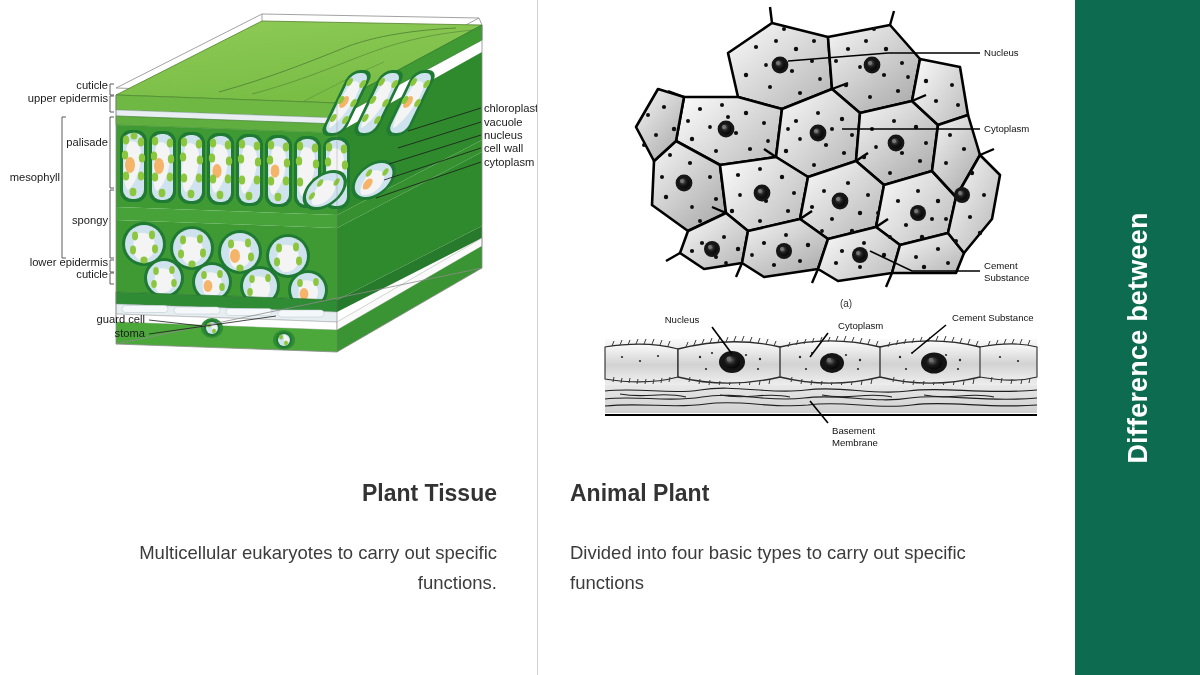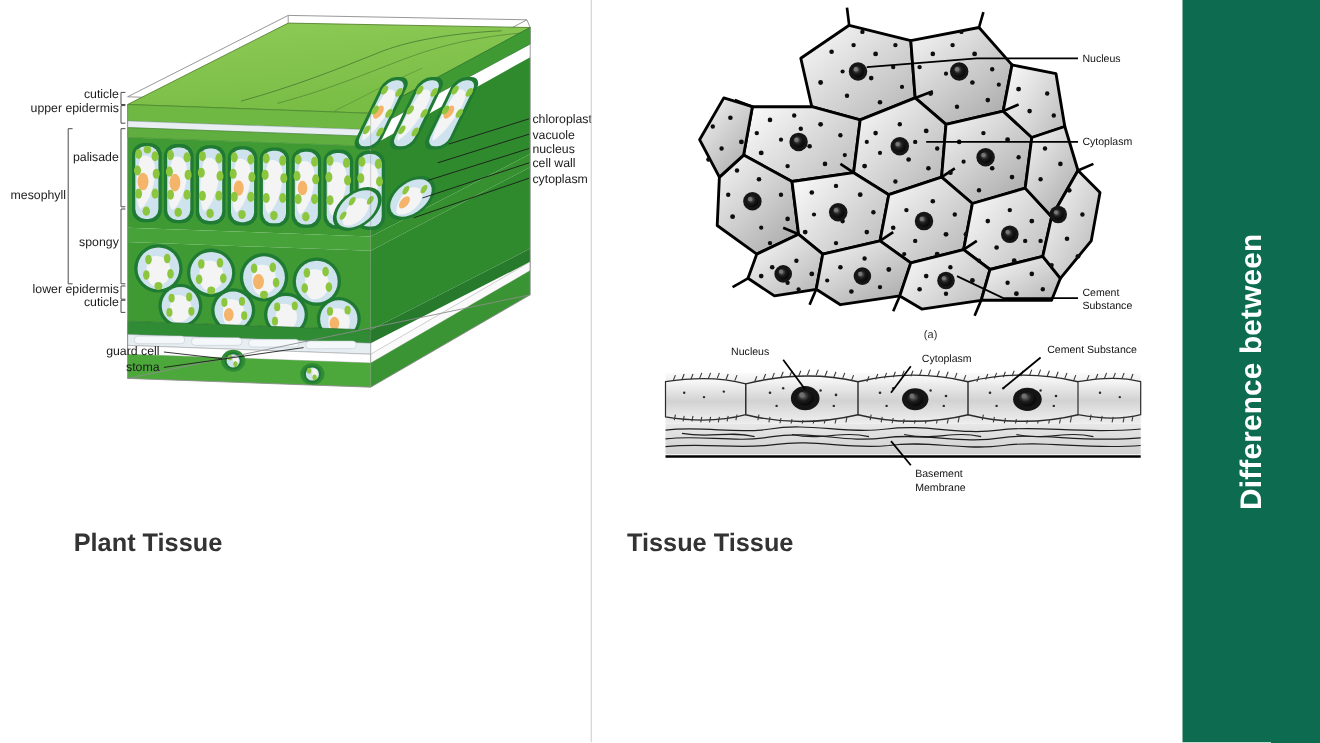--- a/index.html
+++ b/index.html
@@ -38,21 +38,21 @@
   
   .divider {
     position: absolute;
     left: 537px; top: 0;
     width: 1px; height: 675px;
     background: #cfcfcf;
   }
 
   
   .txt-block { position: absolute; }
-  .txt-left  { left: 67px;  top: 480px; width: 430px; }
+  .txt-left  { left: 67px;  top: 480px; width: 430px; text-align: right; }
   .txt-right { left: 570px; top: 480px; width: 430px; }
   .h-title {
     font-size: 23px;
     font-weight: bold;
     color: #333333;
     line-height: 1.2;
     margin-bottom: 30px;
   }
   .h-body {
     font-size: 18.5px;
@@ -826,23 +826,25 @@
       <text class="lbl-animal" x="392" y="316">Cement Substance</text>
       <text class="lbl-animal" x="272" y="429">Basement</text>
       <text class="lbl-animal" x="272" y="441">Membrane</text>
     </svg>
   </div>
 
   <div class="divider"></div>
 
   <div class="txt-block txt-left">
     <div class="h-title">Plant Tissue</div>
+    <div class="h-body">Multicellular eukaryotes to carry out specific functions.</div>
   </div>
 
   <div class="txt-block txt-right">
-    <div class="h-title">Tissue Tissue</div>
+    <div class="h-title">Animal Plant</div>
+    <div class="h-body">Divided into four basic types to carry out specific functions</div>
   </div>
 
   <div class="sidebar">
     <div class="sidebar-label">Difference between</div>
   </div>
 
 </div>
 
 </body></html>

